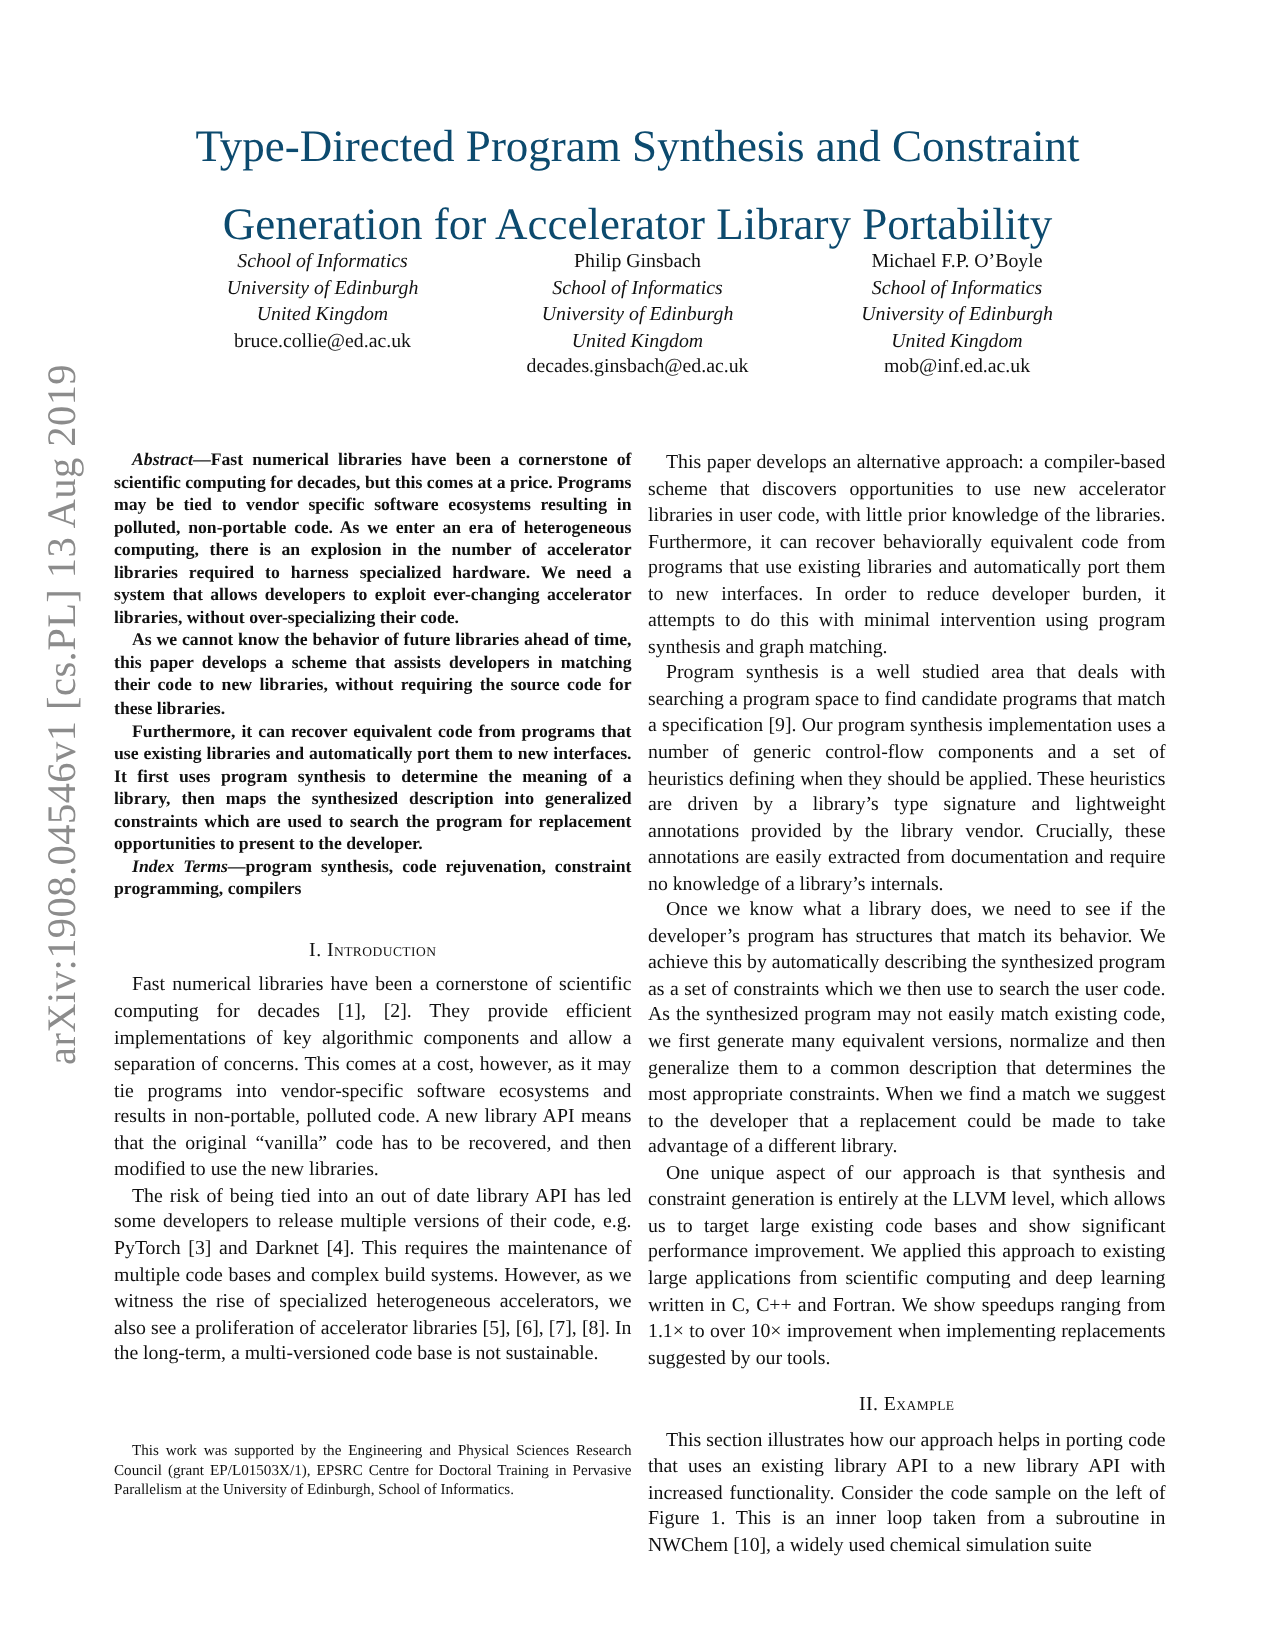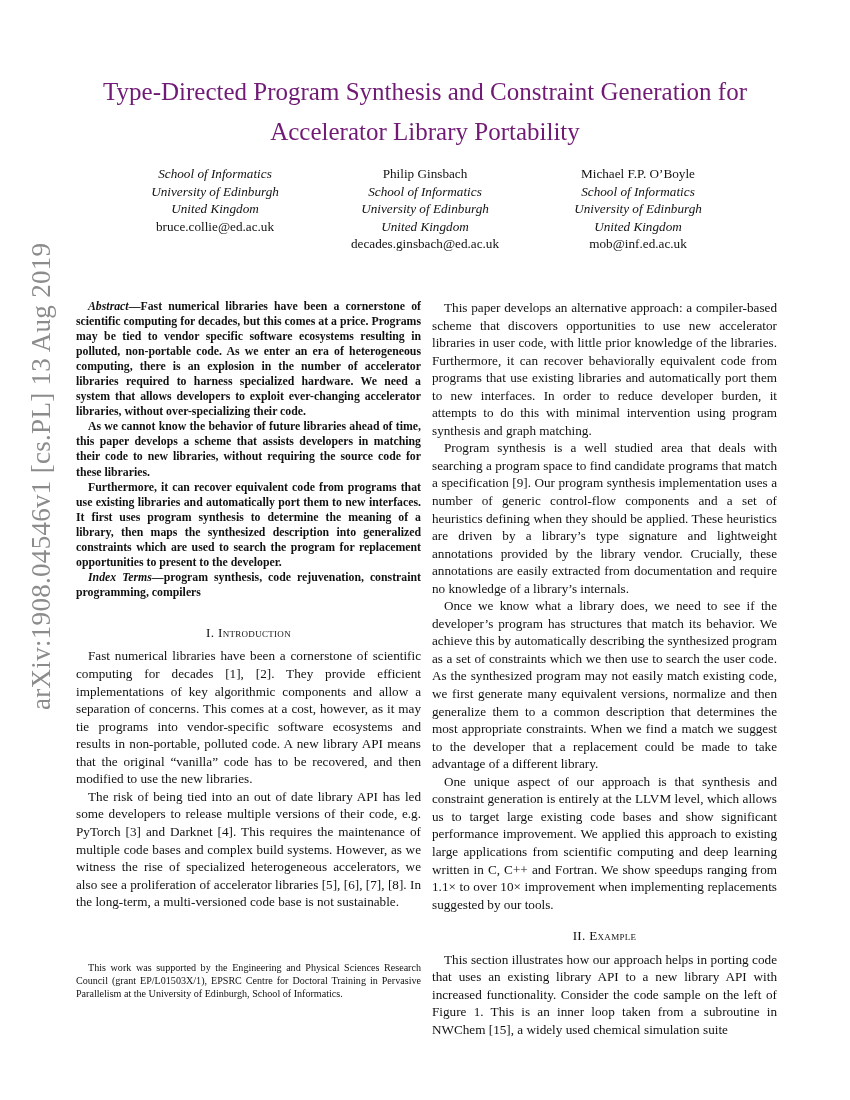--- a/index.html
+++ b/index.html
@@ -10,21 +10,21 @@
   .stamp {
     position: absolute; left: 4px; top: 290px; width: 44px; height: 420px;
   }
   .stamp-text {
     position: absolute; left: 22px; top: 420px;
     transform-origin: 0 0; transform: rotate(-90deg);
     white-space: nowrap; font-size: 27px; color: #8c8c8c; letter-spacing: 0.3px;
   }
   .title {
     position: absolute; left: 60px; top: 72px; width: 730px;
-    text-align: center; font-size: 25px; line-height: 40px; color: #701a75;
+    text-align: center; font-size: 30px; line-height: 52px; color: #0c4a6e;
   }
   .authors { position: absolute; top: 165px; left: 0; width: 850px; }
   .author {
     position: absolute; width: 220px; text-align: center;
     font-size: 13.2px; line-height: 17.6px;
   }
   .author .name { font-style: normal; }
   .author .aff { font-style: italic; }
   .col { position: absolute; width: 345px; font-size: 13.2px; line-height: 17.55px; text-align: justify; }
   .col-left { left: 76px; top: 299px; }
@@ -94,14 +94,14 @@
   <p>This work was supported by the Engineering and Physical Sciences Research Council (grant EP/L01503X/1), EPSRC Centre for Doctoral Training in Pervasive Parallelism at the University of Edinburgh, School of Informatics.</p>
 </div>
 
 <div class="col col-right">
   <p class="body">This paper develops an alternative approach: a compiler-based scheme that discovers opportunities to use new accelerator libraries in user code, with little prior knowledge of the libraries. Furthermore, it can recover behaviorally equivalent code from programs that use existing libraries and automatically port them to new interfaces. In order to reduce developer burden, it attempts to do this with minimal intervention using program synthesis and graph matching.</p>
   <p class="body">Program synthesis is a well studied area that deals with searching a program space to find candidate programs that match a specification [9]. Our program synthesis implementation uses a number of generic control-flow components and a set of heuristics defining when they should be applied. These heuristics are driven by a library’s type signature and lightweight annotations provided by the library vendor. Crucially, these annotations are easily extracted from documentation and require no knowledge of a library’s internals.</p>
   <p class="body">Once we know what a library does, we need to see if the developer’s program has structures that match its behavior. We achieve this by automatically describing the synthesized program as a set of constraints which we then use to search the user code. As the synthesized program may not easily match existing code, we first generate many equivalent versions, normalize and then generalize them to a common description that determines the most appropriate constraints. When we find a match we suggest to the developer that a replacement could be made to take advantage of a different library.</p>
   <p class="body">One unique aspect of our approach is that synthesis and constraint generation is entirely at the LLVM level, which allows us to target large existing code bases and show significant performance improvement. We applied this approach to existing large applications from scientific computing and deep learning written in C, C++ and Fortran. We show speedups ranging from 1.1× to over 10× improvement when implementing replacements suggested by our tools.</p>
 
   <div class="section-head">II. Example</div>
-  <p class="body">This section illustrates how our approach helps in porting code that uses an existing library API to a new library API with increased functionality. Consider the code sample on the left of Figure 1. This is an inner loop taken from a subroutine in NWChem [15], a widely used chemical simulation suite</p>
+  <p class="body">This section illustrates how our approach helps in porting code that uses an existing library API to a new library API with increased functionality. Consider the code sample on the left of Figure 1. This is an inner loop taken from a subroutine in NWChem [10], a widely used chemical simulation suite</p>
 </div>
 
 </body></html>

